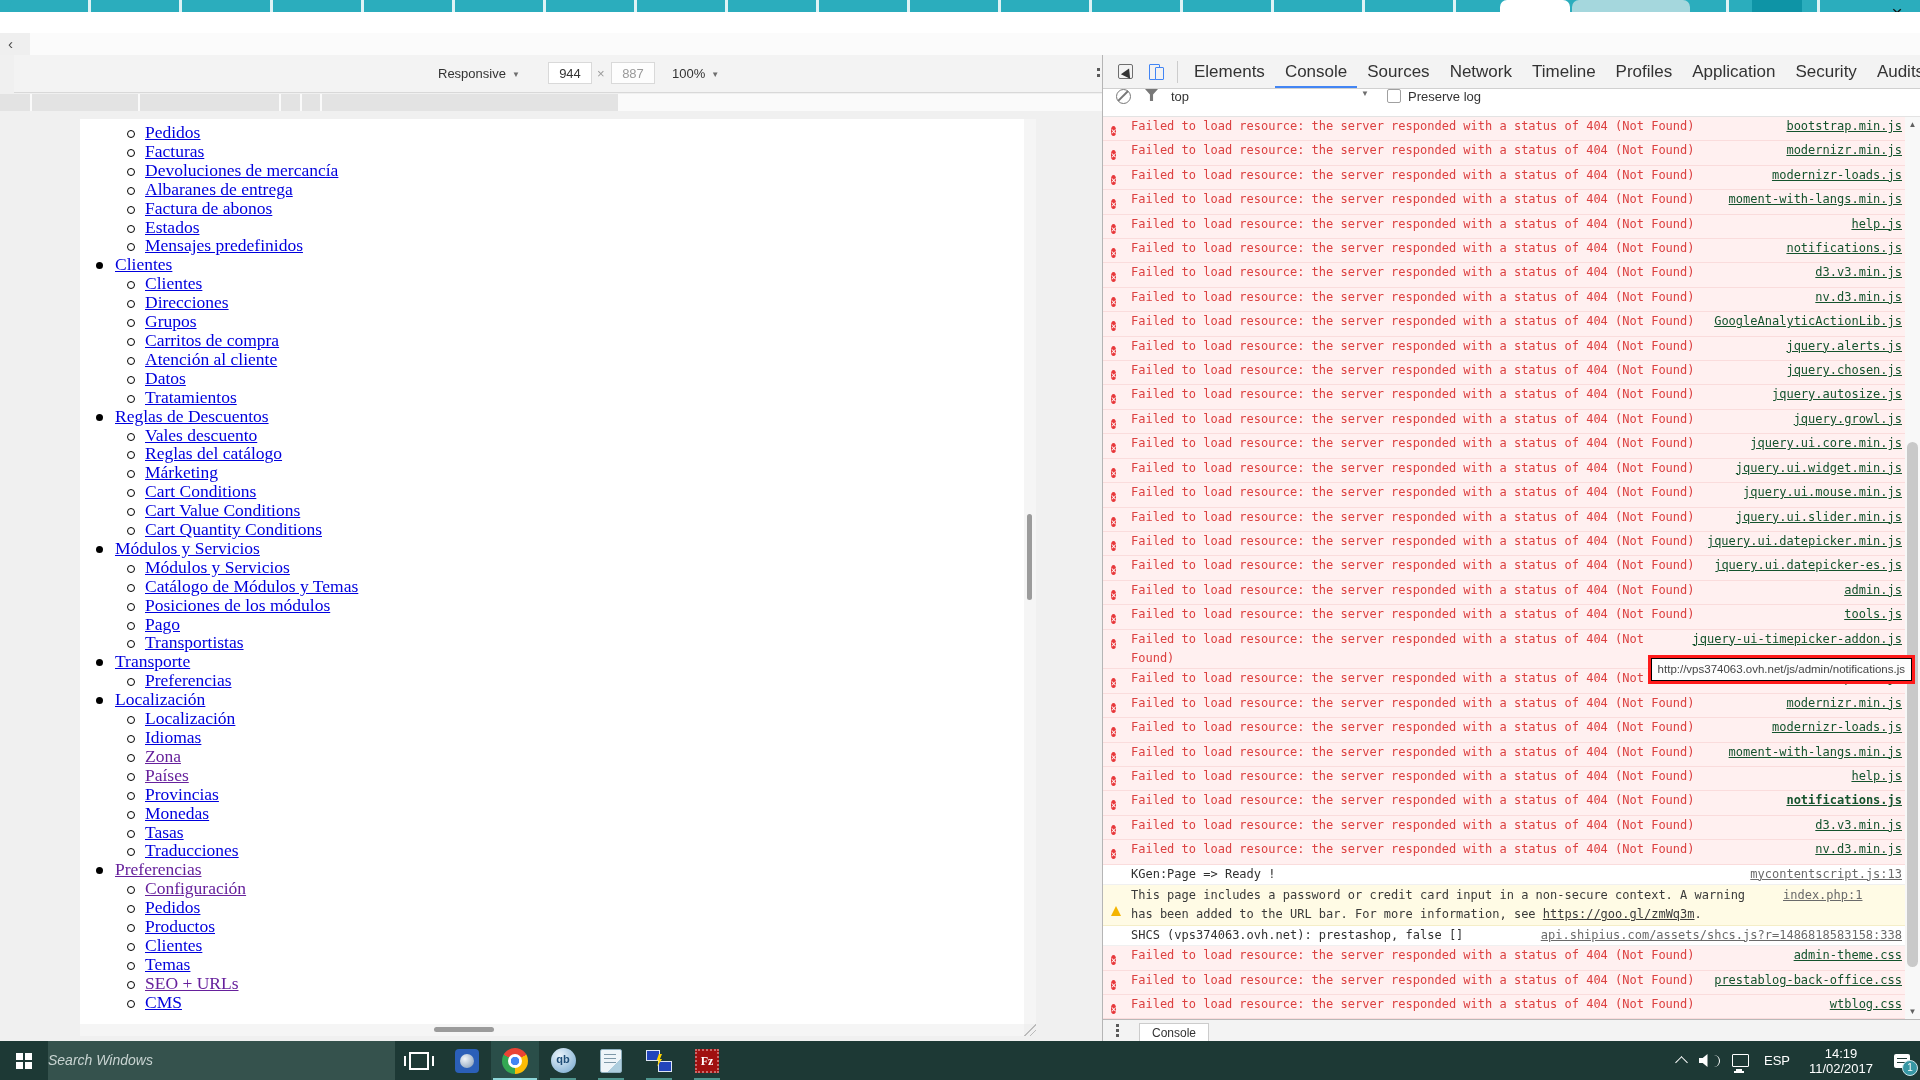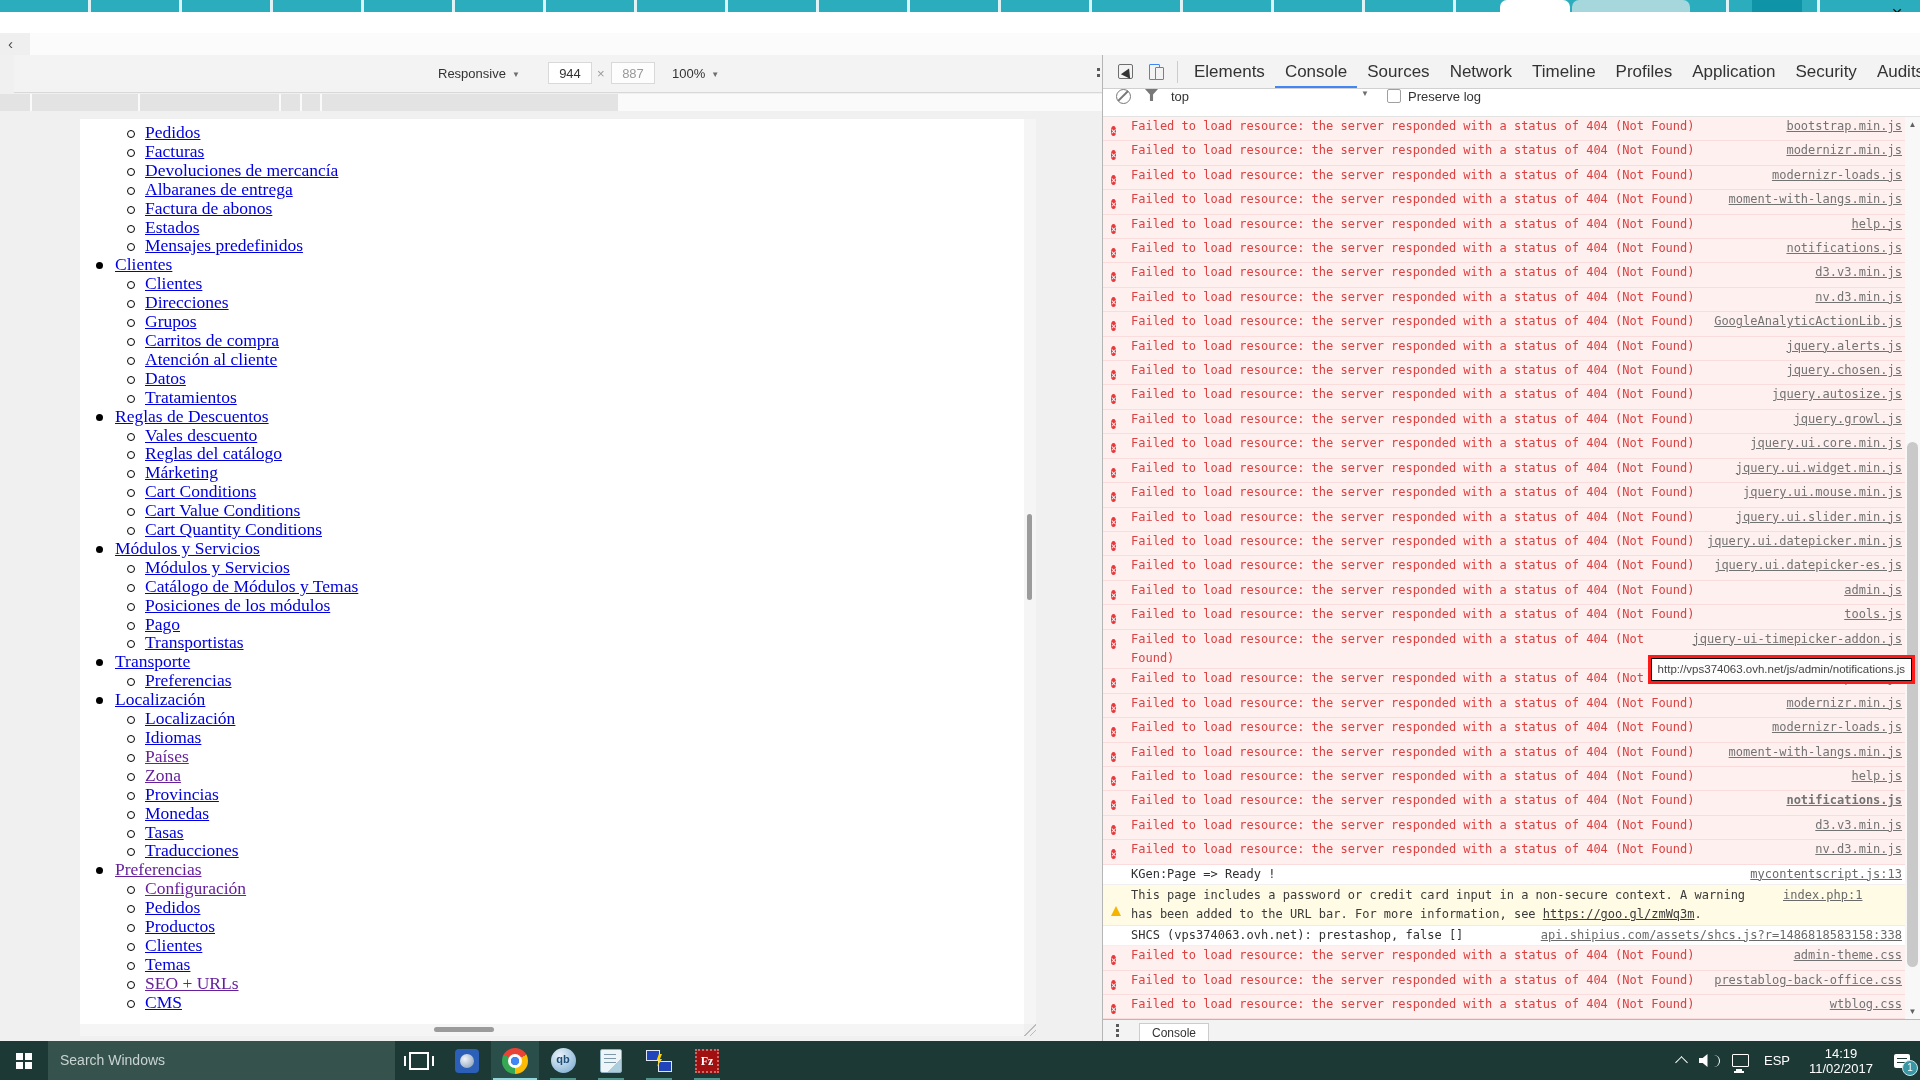--- a/index.html
+++ b/index.html
@@ -103,21 +103,21 @@
   .crow.error{background:#fff0f0;border-bottom:1px solid #fadcdc;color:#dc4040;}
   .crow.log{background:#fff;border-bottom:1px solid #f0f0f0;color:#303030;}
   .crow.warning{background:#fffbe5;border-bottom:1px solid #f5eec8;color:#3a3a3a;padding-top:1px;}
   .crow .ic{flex:0 0 14px;margin:4px 6px 0 0;}
   .crow .err-ic{width:12px;height:12px;border-radius:50%;background:#e8393c;color:#fff;font-size:9px;line-height:12px;text-align:center;}
   .crow .warn-ic{width:0;height:0;border-left:5.5px solid transparent;border-right:5.5px solid transparent;
     border-bottom:10px solid #f4b400;margin-top:1px;}
   .crow .msg{flex:1 1 auto;}
   .crow.warning .msg{max-width:640px;}
   .crow .src{flex:0 0 auto;margin-left:12px;text-decoration:underline;cursor:pointer;white-space:nowrap;}
-  .crow.error .src{color:#737373;}
+  .crow.error .src{color:#14532d;}
   .crow.log .src,.crow.warning .src{color:#6a6a6a;}
   .crow .src.bold{font-weight:bold;}
   .wlink{text-decoration:underline;cursor:pointer;}
 
   
   #tooltip-outer{position:absolute;right:5px;top:538px;border:3px solid #ff1a1a;background:#fff;z-index:5;}
   #tooltip-inner{border:1px solid #000000;background:#fdfdfd;color:#444;font-family:"Liberation Sans",sans-serif;
     font-size:11.5px;line-height:15px;padding:3px 6px;white-space:nowrap;}
 
   
@@ -131,21 +131,21 @@
   #drawer-kebab{width:8px;margin-left:10px;}
   #drawer-tab{margin-left:18px;height:18px;line-height:18px;background:#fff;border:1px solid #ccc;border-bottom:none;
     padding:0 12px;font-size:12px;color:#333;margin-top:3px;}
 
   
   #taskbar{left:0;top:1041px;width:1920px;height:39px;background:#1d3935;display:flex;align-items:center;}
   #start-btn{width:48px;height:39px;position:relative;flex:0 0 auto;cursor:pointer;}
   #win-logo{position:absolute;left:16px;top:12px;width:7px;height:7px;background:#fff;
     box-shadow:9px 0 0 #fff,0 9px 0 #fff,9px 9px 0 #fff;}
   #search-box{width:347px;height:39px;background:#35524d;color:#c9d4d2;font-size:14px;line-height:39px;
-    padding-left:12px;box-sizing:border-box;flex:0 0 auto;border:none;font-family:"Liberation Sans",sans-serif;}
+    padding-left:0;box-sizing:border-box;flex:0 0 auto;border:none;font-family:"Liberation Sans",sans-serif;font-style:italic;}
   #search-box::placeholder{color:#c9d4d2;}
   .tb-slot{width:48px;height:39px;position:relative;flex:0 0 auto;display:flex;align-items:center;justify-content:center;cursor:pointer;}
   .tb-slot.active-app{background:#2a4e49;}
   .tb-underline{position:absolute;bottom:0;left:11px;right:11px;height:2px;background:#4f958e;}
   .tb-slot.active-app .tb-underline{left:2px;right:2px;background:#8ed7da;}
   .ic-task-view{width:16px;height:14px;border:2px solid #fff;position:relative;}
   .ic-task-view::before{content:"";position:absolute;left:-7px;top:2px;width:2px;height:10px;background:#fff;}
   .ic-task-view::after{content:"";position:absolute;right:-7px;top:2px;width:2px;height:10px;background:#fff;}
   .ic-media-app{width:24px;height:24px;border-radius:4px;background:#2b5fb8;position:relative;}
   .ic-media-app::after{content:"";position:absolute;left:5px;top:5px;width:14px;height:14px;border-radius:50%;
@@ -268,22 +268,22 @@
           <div class="mi l2"><span class="lbl">Módulos y Servicios</span></div>
           <div class="mi l2"><span class="lbl">Catálogo de Módulos y Temas</span></div>
           <div class="mi l2"><span class="lbl">Posiciones de los módulos</span></div>
           <div class="mi l2"><span class="lbl">Pago</span></div>
           <div class="mi l2"><span class="lbl">Transportistas</span></div>
           <div class="mi l1"><span class="lbl">Transporte</span></div>
           <div class="mi l2"><span class="lbl">Preferencias</span></div>
           <div class="mi l1"><span class="lbl">Localización</span></div>
           <div class="mi l2"><span class="lbl">Localización</span></div>
           <div class="mi l2"><span class="lbl">Idiomas</span></div>
+          <div class="mi l2 visited"><span class="lbl">Zona</span></div>
           <div class="mi l2 visited"><span class="lbl">Países</span></div>
-          <div class="mi l2 visited"><span class="lbl">Zona</span></div>
           <div class="mi l2"><span class="lbl">Provincias</span></div>
           <div class="mi l2"><span class="lbl">Monedas</span></div>
           <div class="mi l2"><span class="lbl">Tasas</span></div>
           <div class="mi l2"><span class="lbl">Traducciones</span></div>
           <div class="mi l1 visited"><span class="lbl">Preferencias</span></div>
           <div class="mi l2 visited"><span class="lbl">Configuración</span></div>
           <div class="mi l2"><span class="lbl">Pedidos</span></div>
           <div class="mi l2"><span class="lbl">Productos</span></div>
           <div class="mi l2"><span class="lbl">Clientes</span></div>
           <div class="mi l2"><span class="lbl">Temas</span></div>

